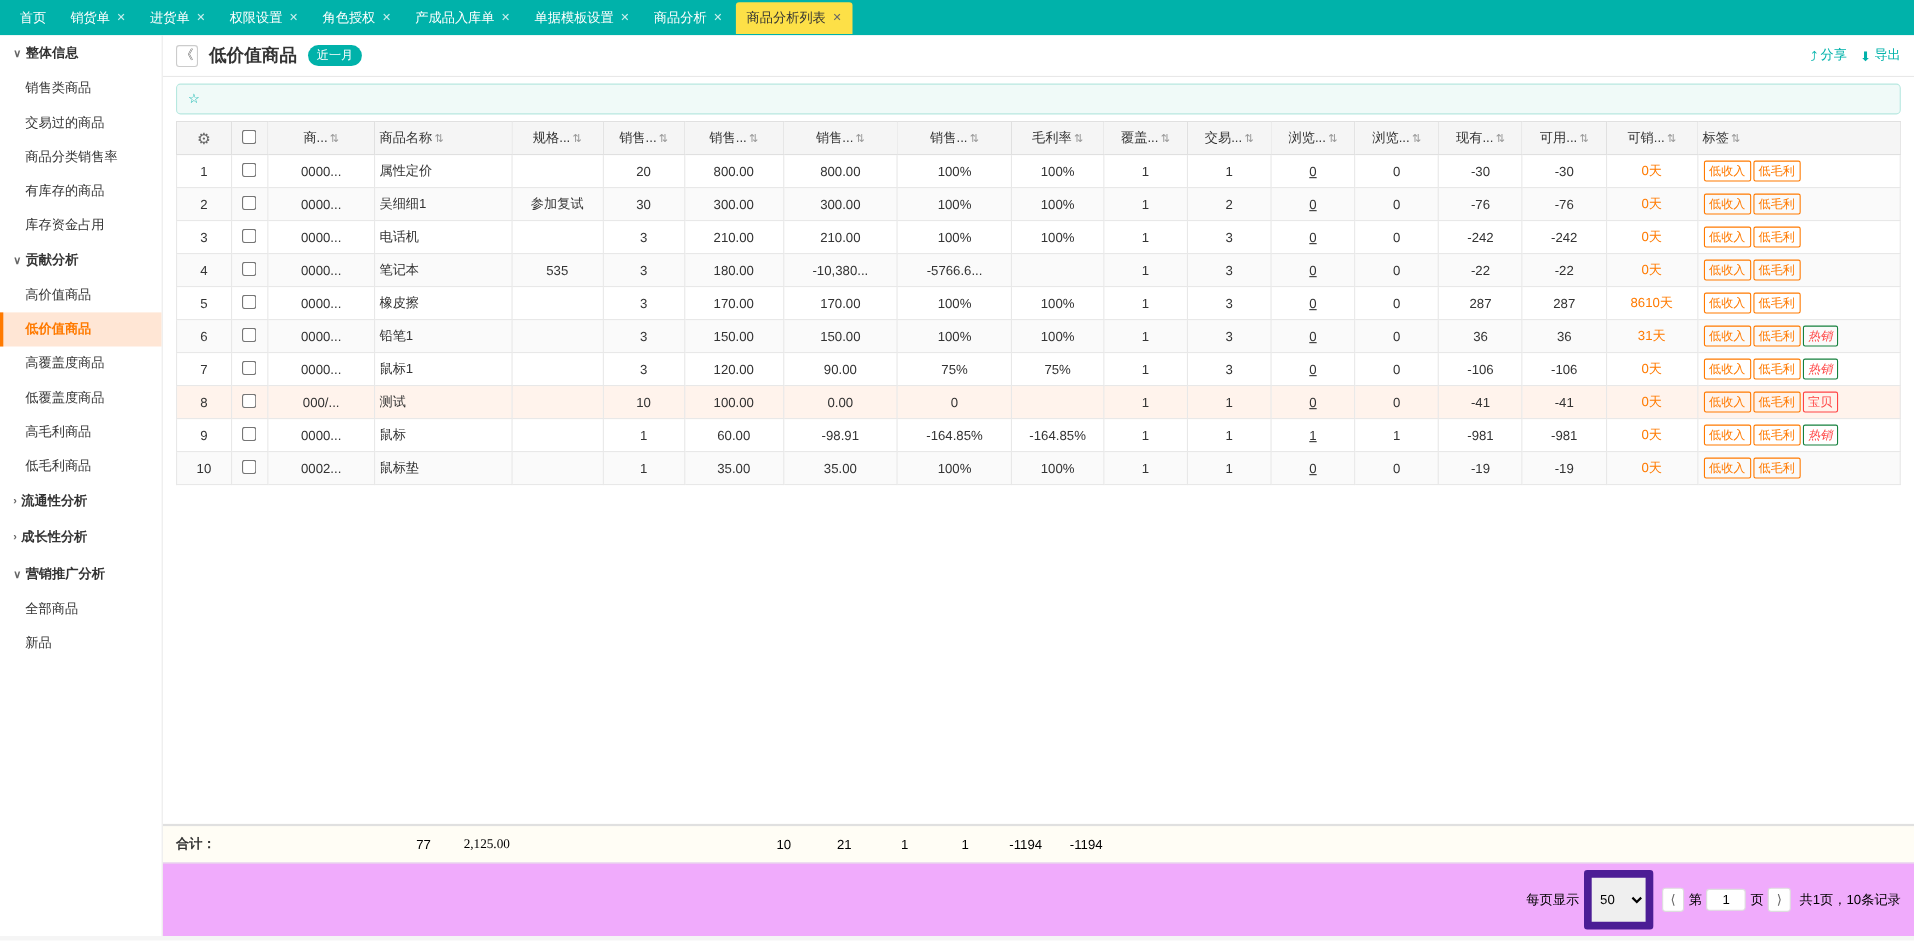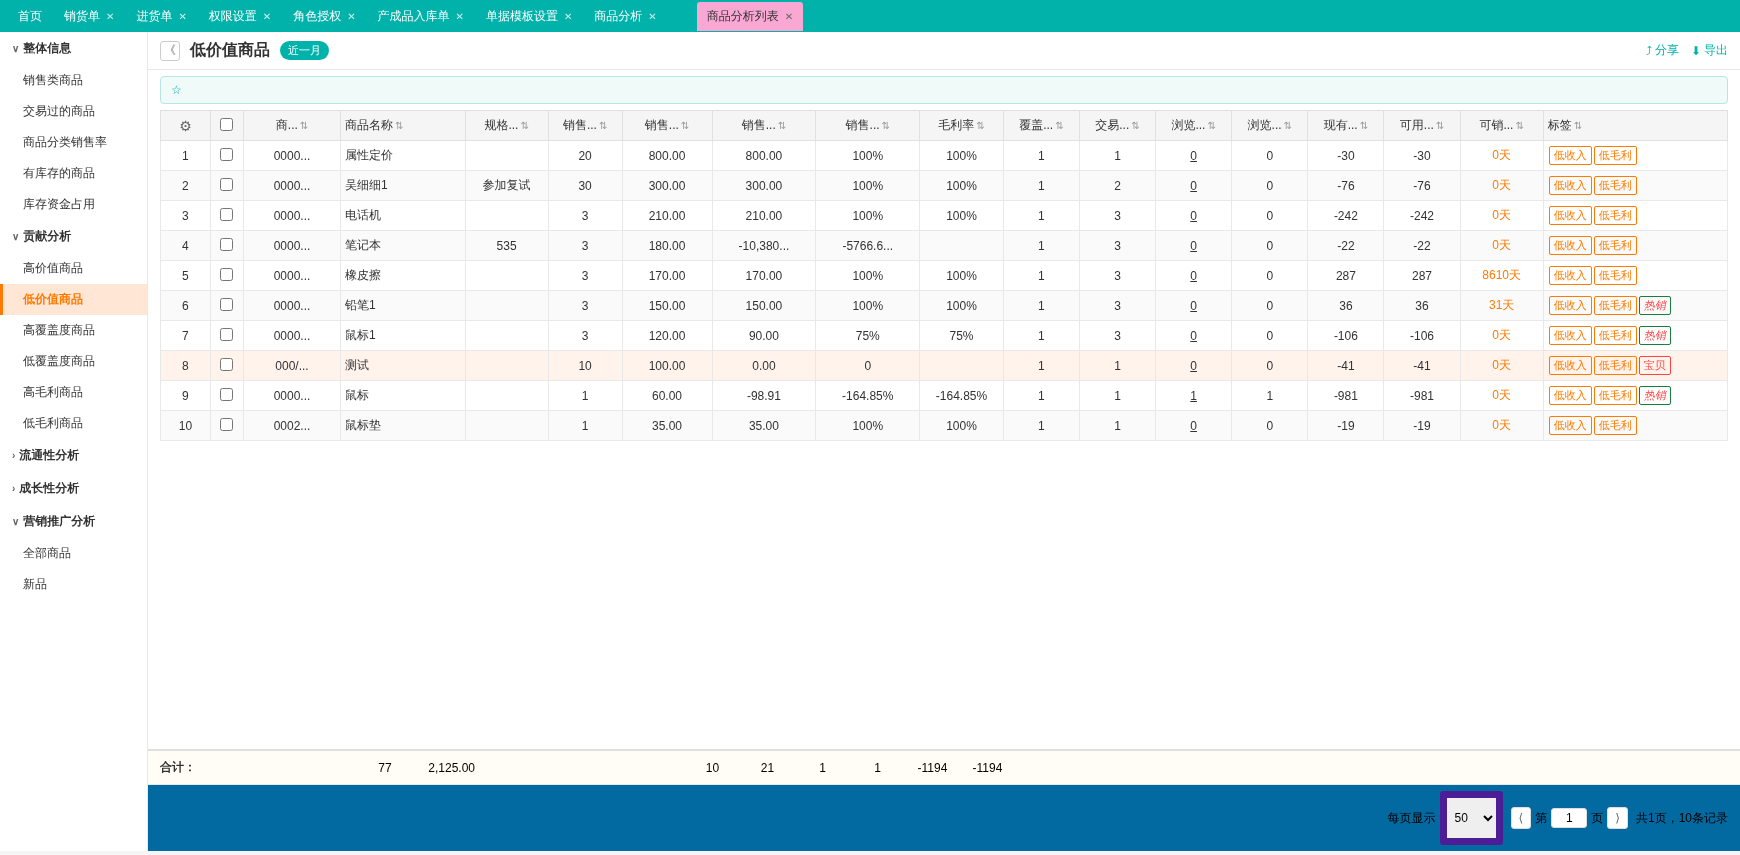--- a/index.html
+++ b/index.html
@@ -18,21 +18,21 @@
       color: #fff;
       padding: 6px 10px;
       cursor: pointer;
       white-space: nowrap;
       border-radius: 3px 3px 0 0;
       display: flex;
       align-items: center;
       gap: 4px;
       font-size: 13px;
     }
-    .nav-item.active { background: #f9a8d4; color: #333; margin-left: 28px; }
+    .nav-item.active { background: #fde047; color: #333; }
     .nav-item .close-x { font-size: 10px; color: rgba(255,255,255,0.8); margin-left: 2px; }
     .nav-item.active .close-x { color: #666; }
 
     
     .main-layout {
       display: flex;
       height: calc(100vh - 36px);
       overflow: hidden;
     }
 
@@ -227,21 +227,21 @@
     }
 
     
     .pagination-bar {
       display: flex;
       align-items: center;
       justify-content: flex-end;
       padding: 6px 12px;
       gap: 8px;
       border-top: 1px solid #e8e8e8;
-      background: #0369a1;
+      background: #f0abfc;
     }
     .page-size-select {
       display: flex;
       align-items: center;
       gap: 4px;
     }
     .page-size-select select {
       border: 7px solid #4c1d95;
       border-radius: 3px;
       padding: 12px 4px;
@@ -730,21 +730,21 @@
     <td class="col-tag"><span class="tag-badge tag-low-income">低收入</span><span class="tag-badge tag-low-profit">低毛利</span></td>
   </tr>
           </tbody>
       </table>
     </div>
 
     <div class="table-footer">
       <span class="footer-label">合计：</span>
       <div class="footer-values">
         <span style="width:50px;text-align:center;">77</span>
-        <span style="width:65px;text-align:right;">2,125.00</span>
+        <span style="width:65px;text-align:center;font-family:Liberation Serif, serif;">2,125.00</span>
         <span style="width:75px;"></span>
         <span style="width:75px;"></span>
         <span style="width:60px;"></span>
         <span style="width:55px;text-align:center;">10</span>
         <span style="width:55px;text-align:center;">21</span>
         <span style="width:55px;text-align:center;">1</span>
         <span style="width:55px;text-align:center;">1</span>
         <span style="width:55px;text-align:center;">-1194</span>
         <span style="width:55px;text-align:center;">-1194</span>
       </div>

